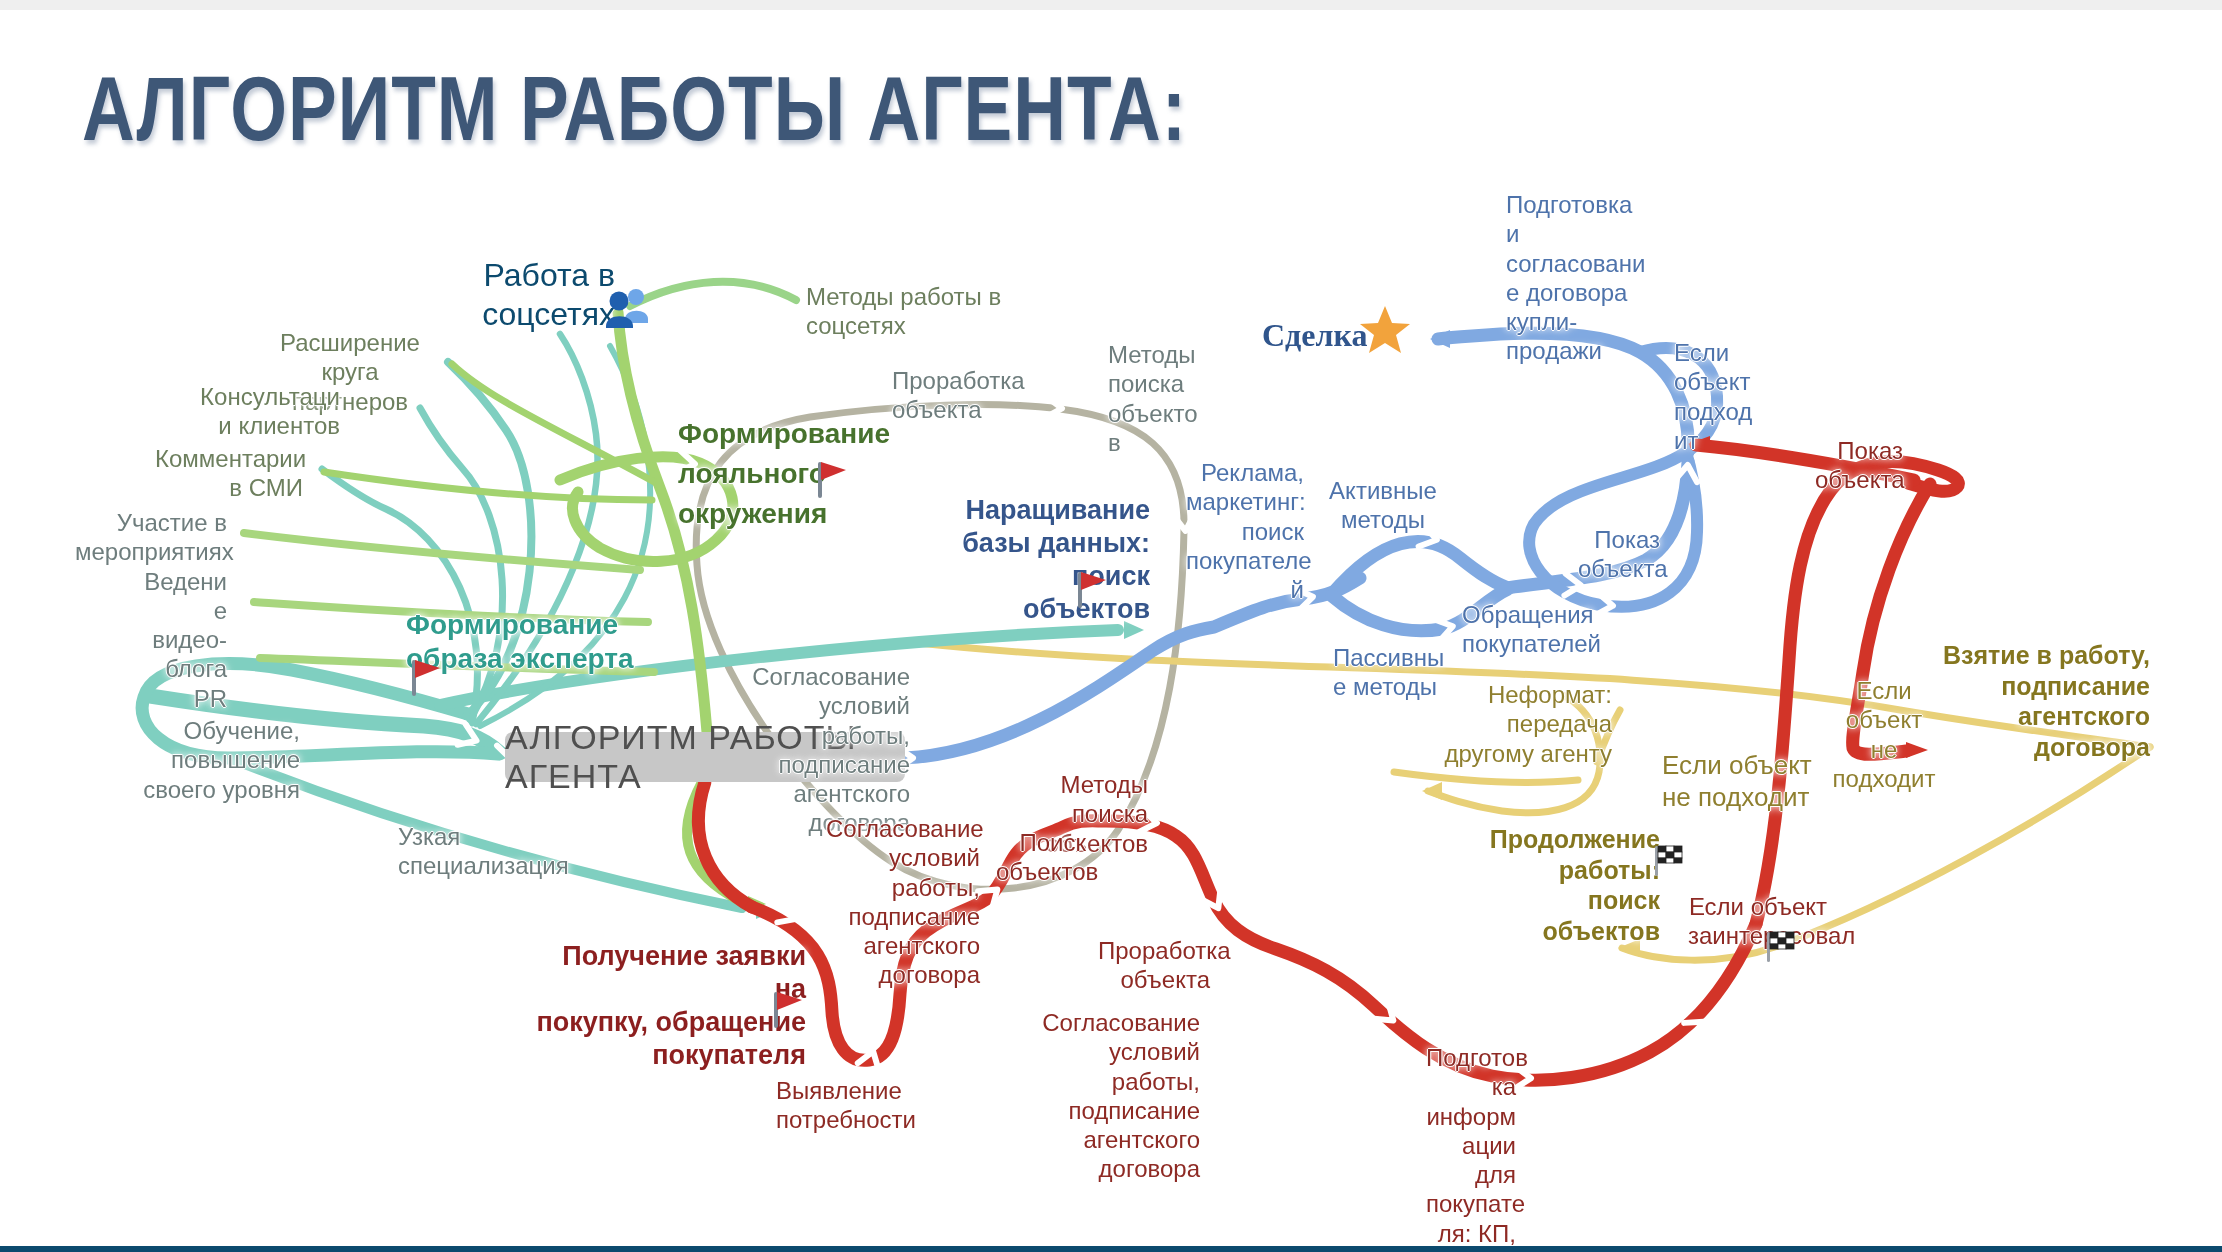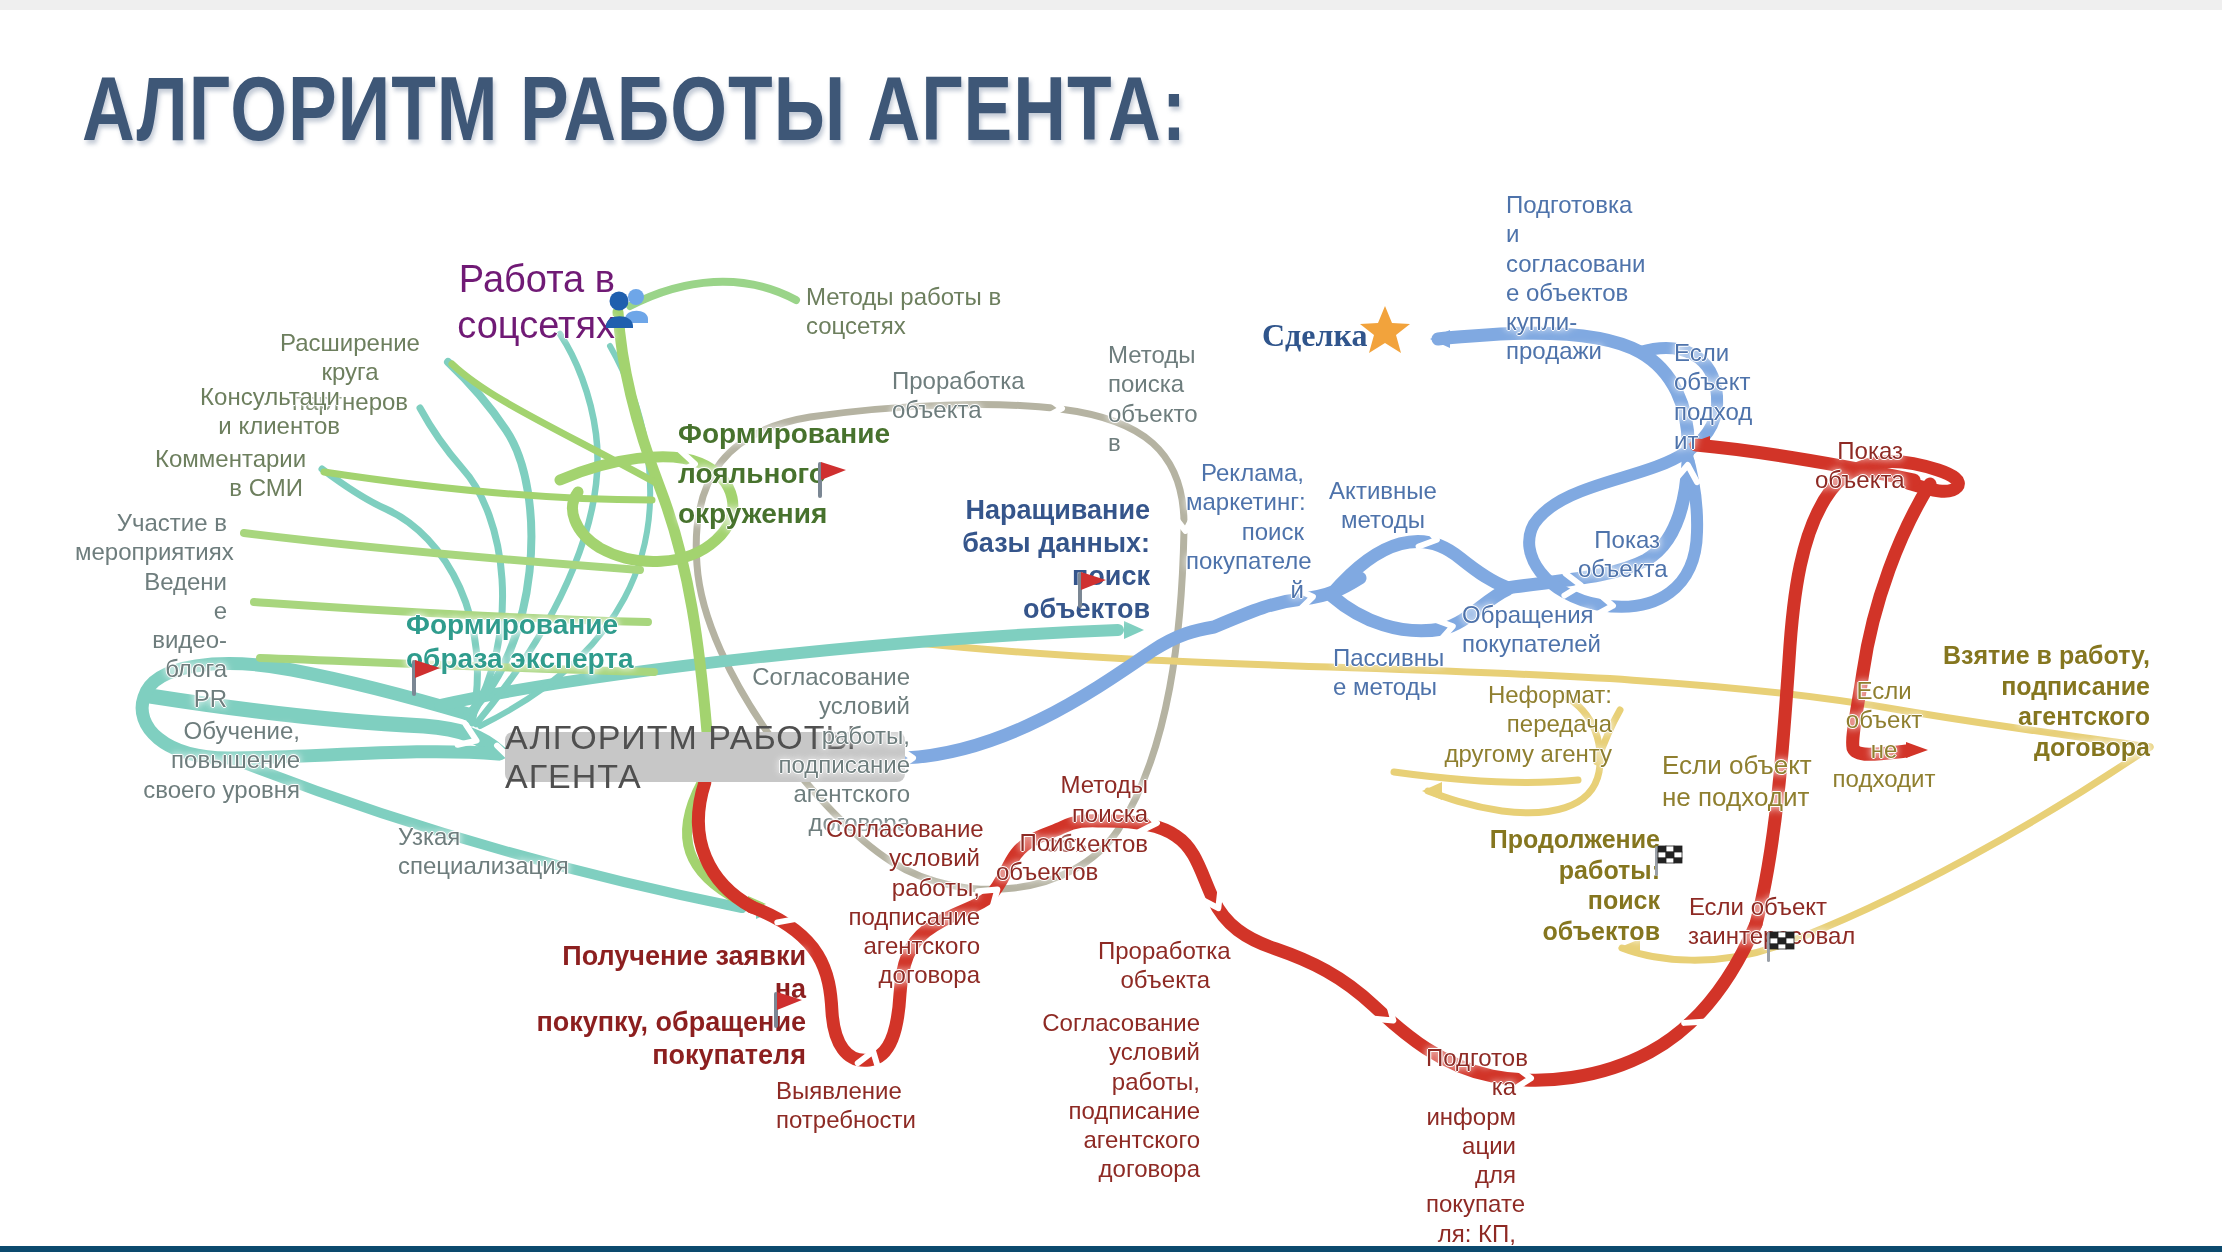--- a/index.html
+++ b/index.html
@@ -18,21 +18,21 @@
   .grn{color:#6d7f5e;}
   .blue{color:#4e73ab;}
   .olive{color:#8f7f2f;}
   .dred{color:#8e2a24;}
   .b-teal{color:#2f9c8d; font-weight:bold; font-size:28px;}
   .b-green{color:#47722d; font-weight:bold; font-size:28px; line-height:1.42;}
   .b-dblue{color:#35558b; font-weight:bold; font-size:27px;}
   .b-deal{color:#30558c; font-weight:bold; font-size:32px;}
   .b-dred{color:#8c1f1f; font-weight:bold; font-size:27px;}
   .b-olive{color:#85761f; font-weight:bold; font-size:25px;}
-  .lg-big{color:#701a75; font-size:38px;}
+  .lg-big{color:#0c4a6e; font-size:32px;}
 
   #page-title{
     position:absolute; left:82px; top:46px; color:#3e5777; font-weight:800;
     font-size:73px; letter-spacing:1px; transform:scaleY(1.25); transform-origin:top left;
     text-shadow:2px 3px 4px rgba(90,110,140,.35);
   }
   #center-node{
     position:absolute; left:505px; top:722px; width:400px; height:50px;
     background:#c7c7c7; border-radius:8px; color:#4f4f4f; font-size:34px;
     display:flex; align-items:center; justify-content:center; letter-spacing:1px;
@@ -242,21 +242,21 @@
   <div class="lbl olive" id="L-not_fit2">Если
 объект
 не подходит</div>
   <div class="lbl b-olive" id="L-take_work">Взятие в работу,
 подписание агентского
 договора</div>
   <div class="lbl b-deal" id="L-deal">Сделка</div>
   <div class="lbl blue" id="L-contract_prep">Подготовка
 и
 согласовани
-е объектов
+е договора
 купли-
 продажи</div>
   <div class="lbl blue" id="L-fits">Если
 объект
 подход
 ит</div>
   <div class="lbl blue" id="L-show_blue">Показ
 объекта</div>
   <div class="lbl dred" id="L-show_red">Показ
 объекта</div>

